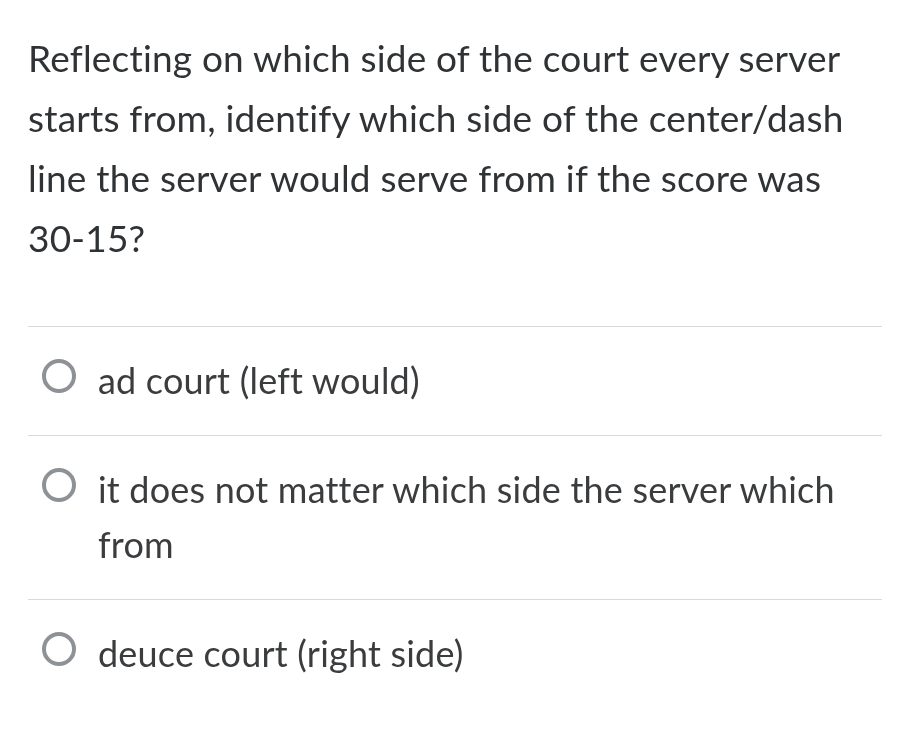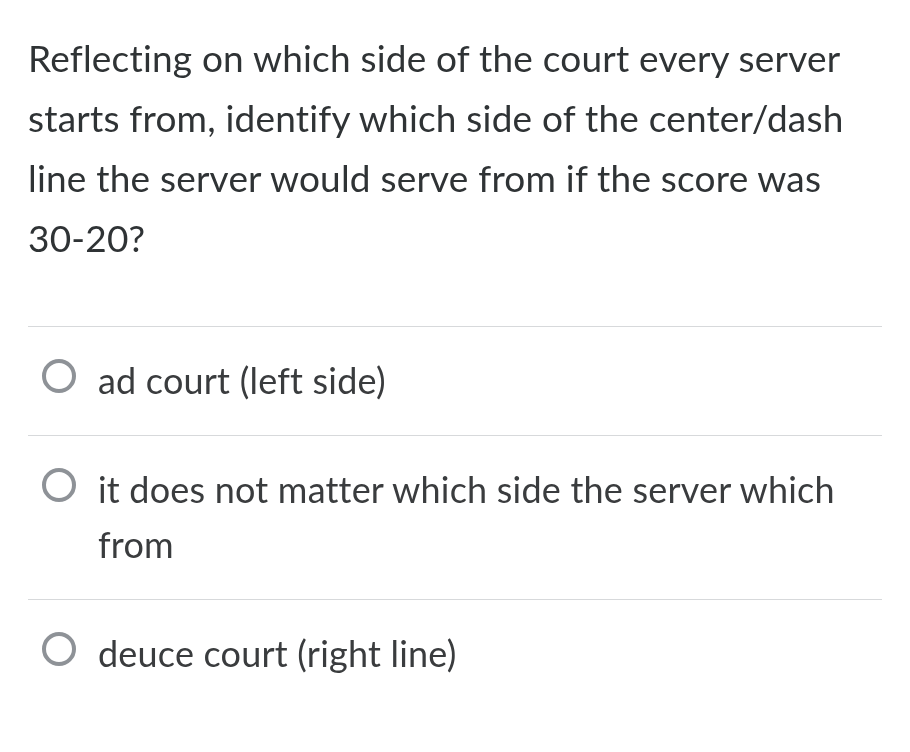--- a/index.html
+++ b/index.html
@@ -50,32 +50,32 @@
     font-size: 36px;
     font-weight: 400;
     line-height: 1.55;
     color: #3a3c3e;
     letter-spacing: 0.2px;
   }
 </style>
 </head>
 <body>
 
-<div class="question">Reflecting on which side of the court every server starts from, identify which side of the center/dash line the server would serve from if the score was 30-20?</div>
+<div class="question">Reflecting on which side of the court every server starts from, identify which side of the center/dash line the server would serve from if the score was 30-15?</div>
 
 <div class="options">
 
   <div class="option">
     <div class="radio"></div>
-    <div class="option-label">ad court (left side)</div>
+    <div class="option-label">ad court (left would)</div>
   </div>
 
   <div class="option">
     <div class="radio"></div>
     <div class="option-label">it does not matter which side the server which from</div>
   </div>
 
   <div class="option">
     <div class="radio"></div>
-    <div class="option-label">deuce court (right line)</div>
+    <div class="option-label">deuce court (right side)</div>
   </div>
 
 </div>
 
 </body></html>

